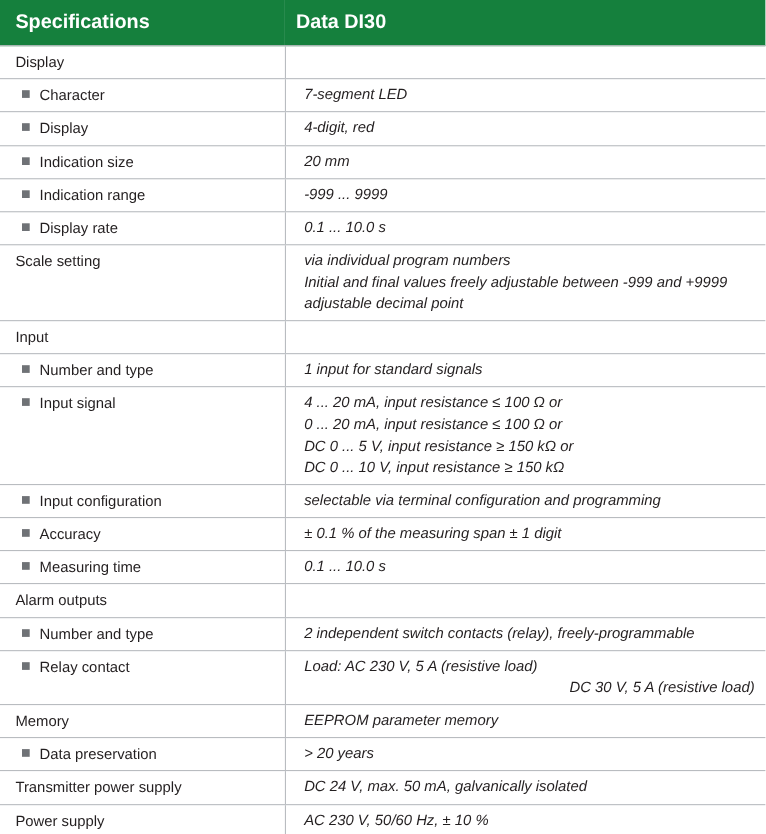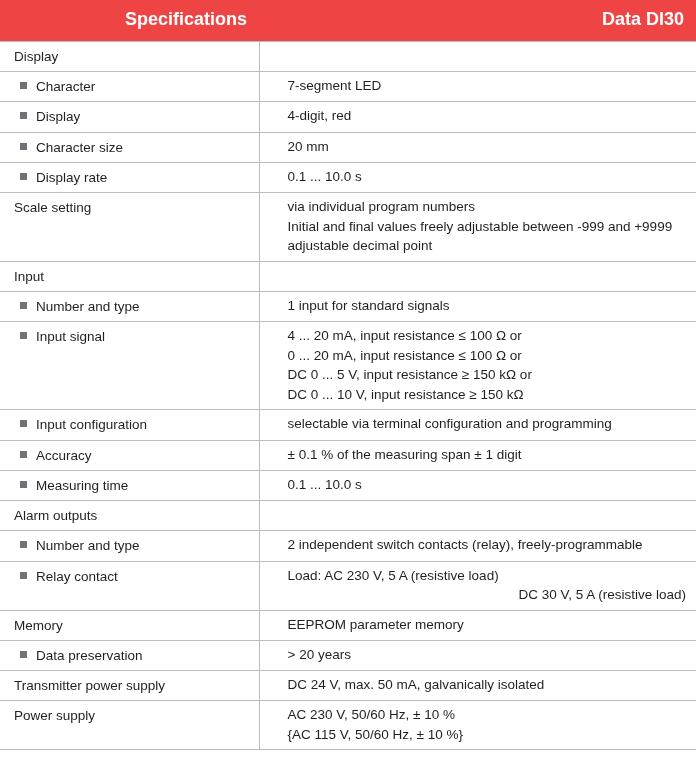--- a/index.html
+++ b/index.html
@@ -14,43 +14,44 @@
   .spec-table {
     width: 696px;
     border-collapse: collapse;
     table-layout: fixed;
     font-size: 13.5px;
   }
   .spec-table col.c1 { width: 259px; }
   .spec-table col.c2 { width: 437px; }
 
   .hdr th {
-    background: #ef4444;
+    background: #15803d;
     color: #ffffff;
     font-size: 18px;
     font-weight: bold;
-    text-align: right;
+    text-align: left;
     padding: 9px 12px 11px 12px;
     vertical-align: middle;
     border: none;
   }
   .hdr th.left { padding-left: 14px; }
   .hdr th.right { padding-left: 10px; }
 
   td {
     border: 1px solid #b9bcc0;
     border-left: none;
     border-right: none;
     padding: 4px 10px 5px 14px;
     vertical-align: top;
     line-height: 1.45;
   }
   td.val {
-    padding-left: 28px;
+    padding-left: 17px;
     border-left: 1px solid #b9bcc0;
+    font-style: italic;
   }
 
   .bullet {
     display: inline-block;
     width: 7px;
     height: 7px;
     background: #6f7276;
     margin-right: 9px;
     margin-left: 6px;
     vertical-align: middle;
@@ -86,23 +87,29 @@
           <span class="indent-line">7-segment LED</span>
         </td>
       </tr>
       <tr>
         <td><span class="bullet"></span><span class="lbl">Display</span></td>
         <td class="val">
           <span class="indent-line">4-digit, red</span>
         </td>
       </tr>
       <tr>
-        <td><span class="bullet"></span><span class="lbl">Character size</span></td>
+        <td><span class="bullet"></span><span class="lbl">Indication size</span></td>
         <td class="val">
           <span class="indent-line">20 mm</span>
+        </td>
+      </tr>
+      <tr>
+        <td><span class="bullet"></span><span class="lbl">Indication range</span></td>
+        <td class="val">
+          <span class="indent-line">-999 ... 9999</span>
         </td>
       </tr>
       <tr>
         <td><span class="bullet"></span><span class="lbl">Display rate</span></td>
         <td class="val">
           <span class="indent-line">0.1 ... 10.0 s</span>
         </td>
       </tr>
       <tr>
         <td><span class="lbl">Scale setting</span></td>

